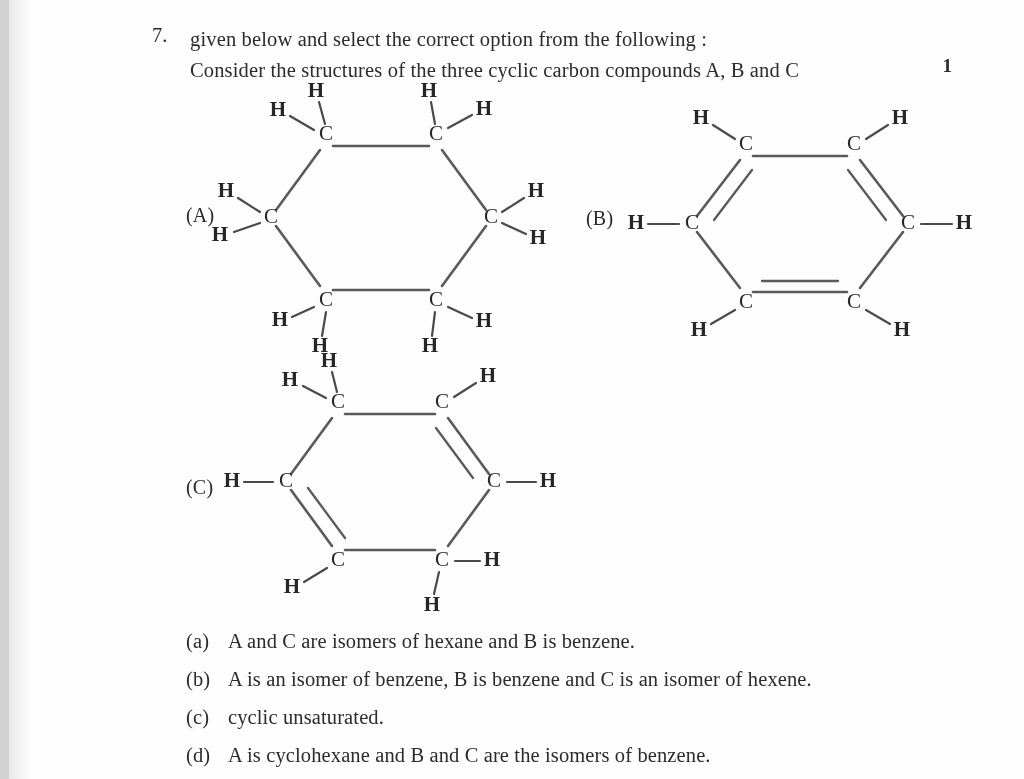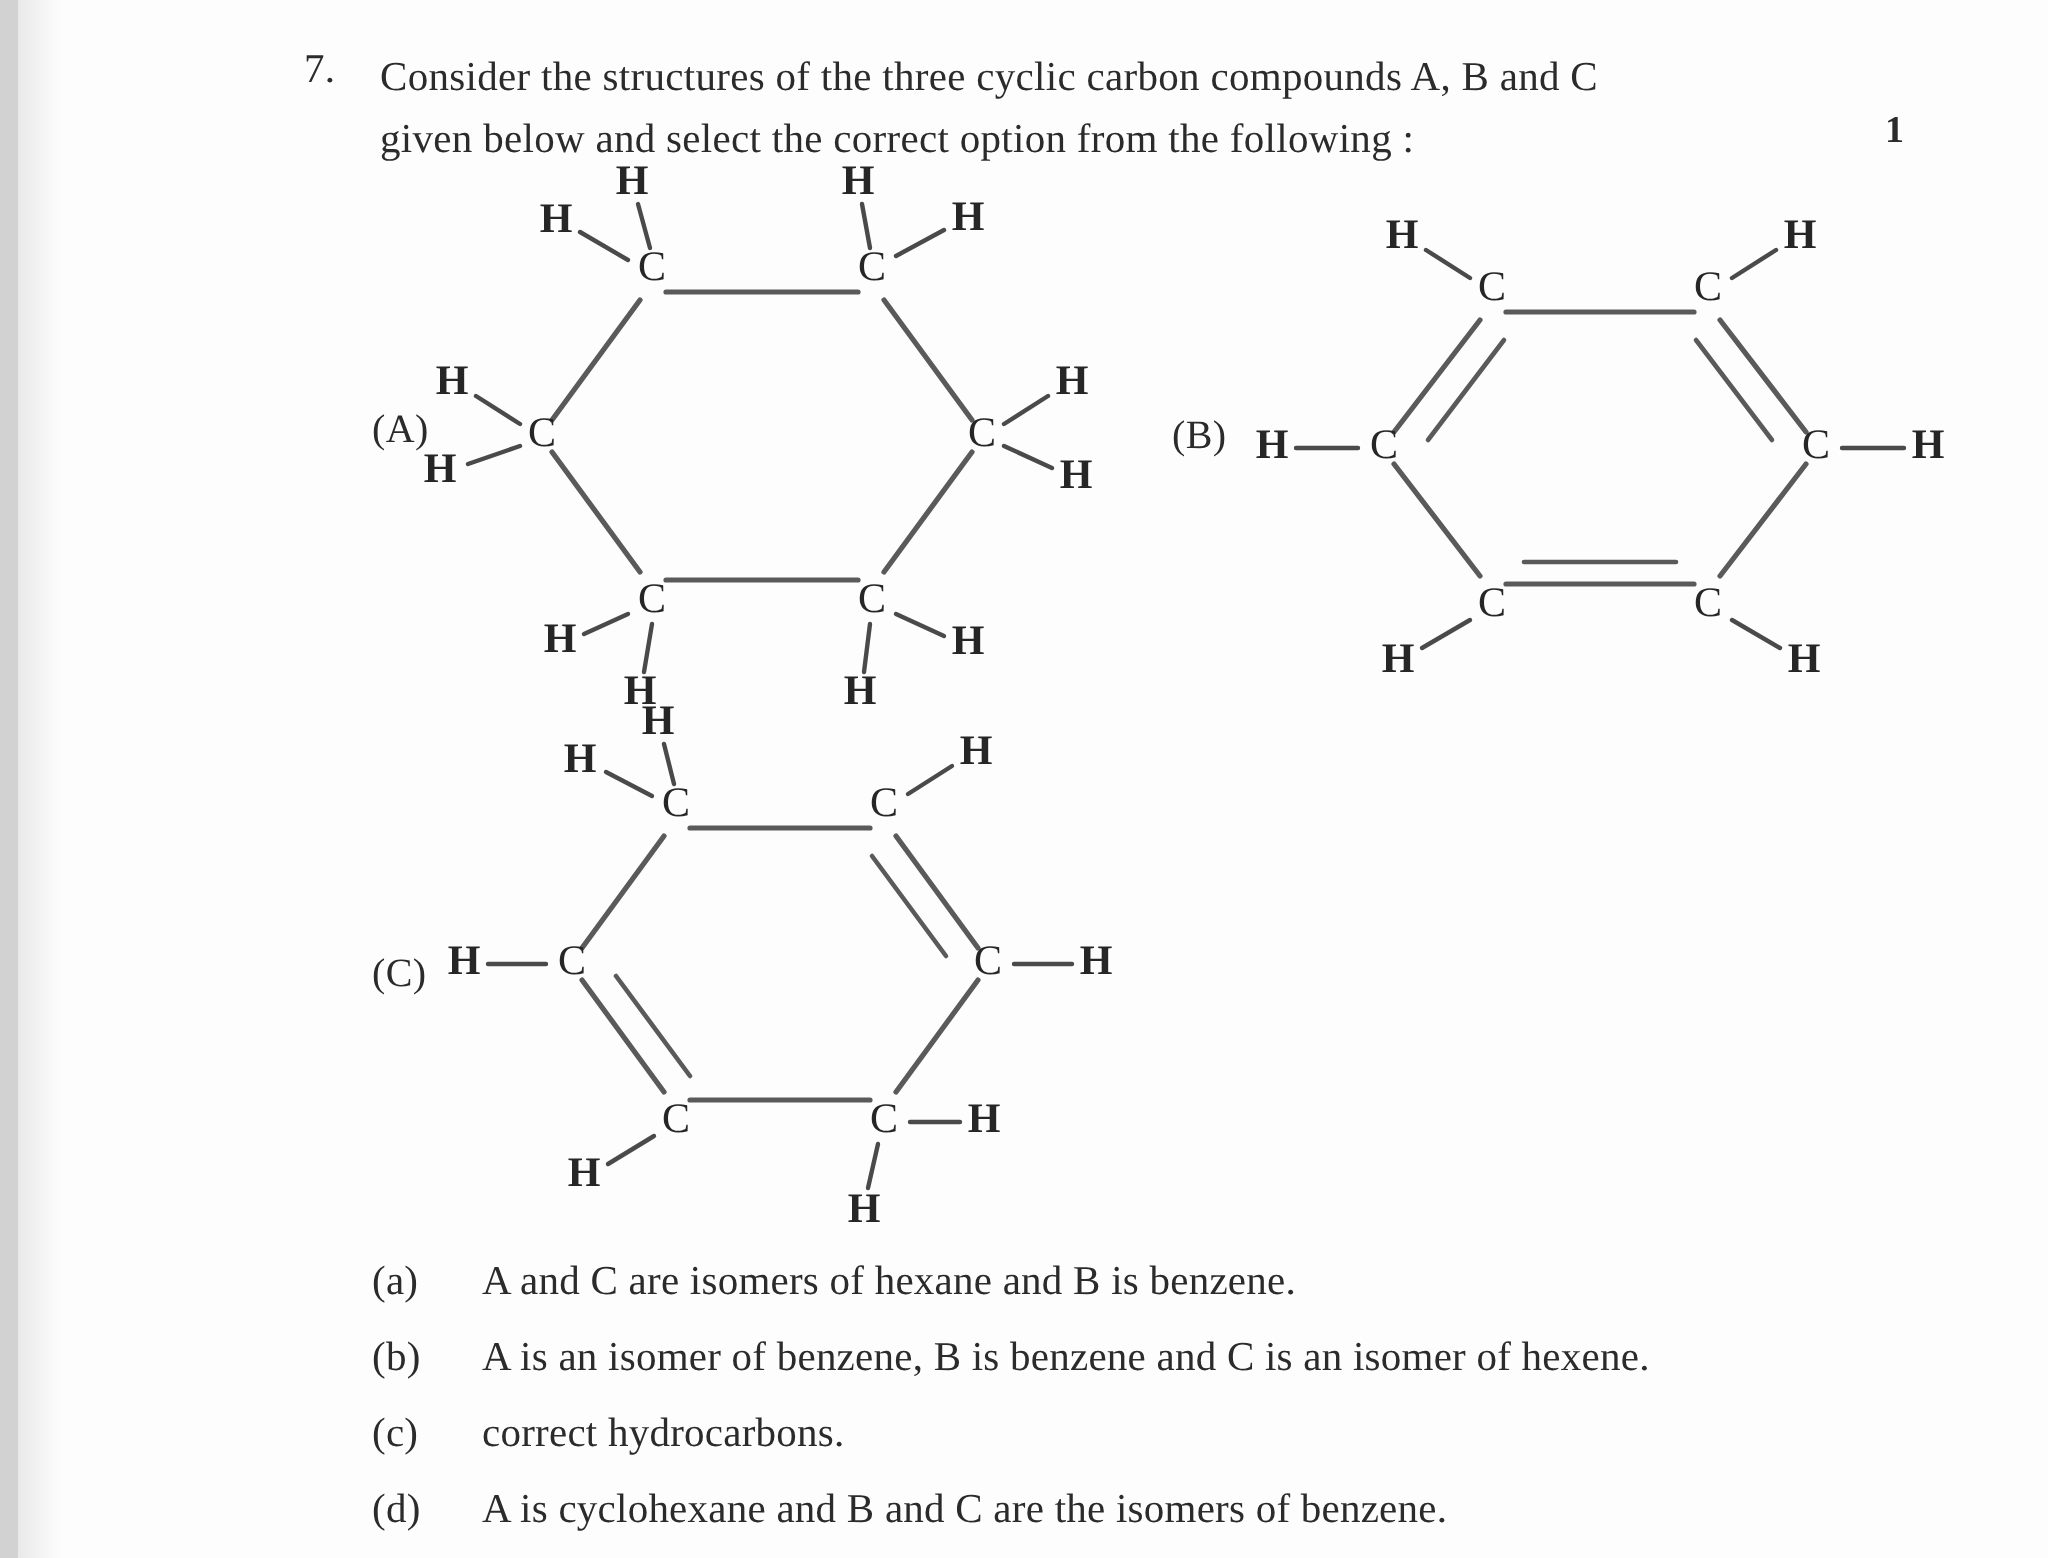--- a/index.html
+++ b/index.html
@@ -121,37 +121,37 @@
     align-items: flex-start;
     margin-bottom: 9px;
     font-size: 20.5px;
     line-height: 29px;
     letter-spacing: .12px;
   }
   .opt-key {
     width: 42px;
     flex: none;
   }
-  .opt-body { flex: 1; margin-left: 13px; }
+  .opt-body { flex: 1; }
   .opt-body .ln { display: block; white-space: nowrap; }
 </style>
 </head>
 <body>
 
 <div id="page">
 
   <div class="left-gutter"></div>
   <div class="gutter-fade"></div>
 
   <div class="q-wrap">
     <div class="q-row">
       <div class="q-num">7.</div>
       <div class="q-text">
+        <span class="ln">given below and select the correct option from the following :</span>
         <span class="ln">Consider the structures of the three cyclic carbon compounds A, B and C</span>
-        <span class="ln">given below and select the correct option from the following :</span>
       </div>
     </div>
     <div class="marks">1</div>
   </div>
 
   <div class="struct" style="left:186px; top:84px; width:350px; height:262px;">
     <div class="tag" style="left:0px; top:120px;">(A)</div>
 
     <svg width="350" height="262" viewBox="0 0 350 262">
 
@@ -345,21 +345,21 @@
     <div class="opt">
       <div class="opt-key">(b)</div>
       <div class="opt-body">
         <span class="ln">A is an isomer of benzene, B is benzene and C is an isomer of hexene.</span>
       </div>
     </div>
 
     <div class="opt">
       <div class="opt-key">(c)</div>
       <div class="opt-body">
-        <span class="ln">correct hydrocarbons.</span>
+        <span class="ln">cyclic unsaturated.</span>
       </div>
     </div>
 
     <div class="opt">
       <div class="opt-key">(d)</div>
       <div class="opt-body">
         <span class="ln">A is cyclohexane and B and C are the isomers of benzene.</span>
       </div>
     </div>
 

